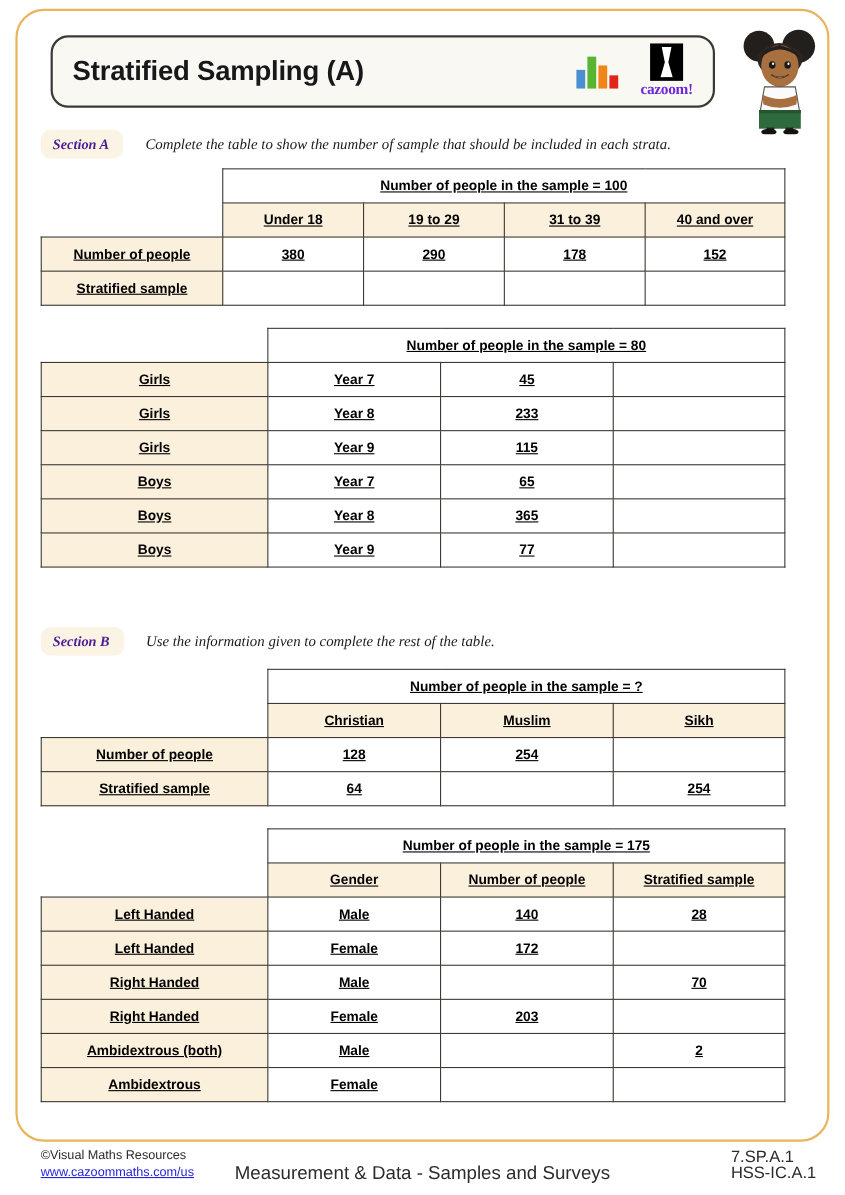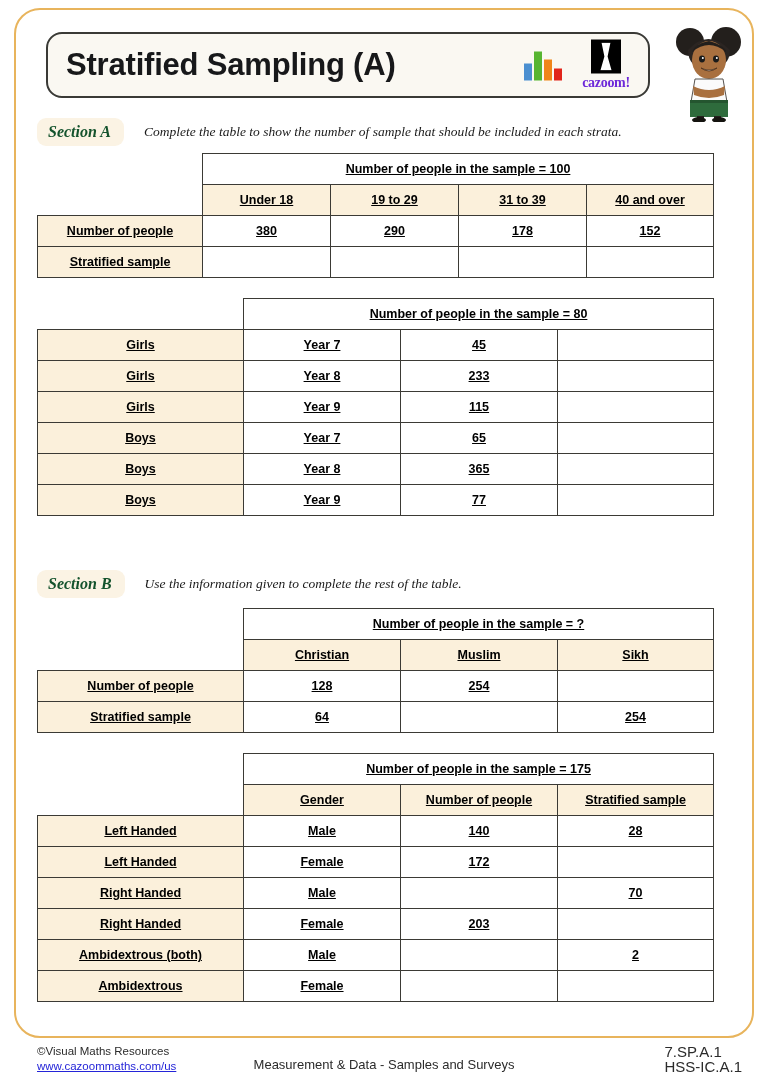--- a/index.html
+++ b/index.html
@@ -38,21 +38,21 @@
     height: 100%;
     border: 2px solid #3a3a36;
     border-radius: 16px;
     background: #FAF8F2;
     display: flex;
     align-items: center;
     padding: 0 18px;
     position: relative;
   }
   .title-text {
-    font-size: 31px;
+    font-size: 25px;
     font-weight: bold;
     color: #17181a;
     letter-spacing: -0.2px;
   }
 
   .brand-group {
     position: absolute;
     right: 14px;
     top: 50%;
     transform: translateY(-50%);
@@ -103,24 +103,24 @@
   
   .section-row {
     position: absolute;
     display: flex;
     align-items: center;
     gap: 20px;
     left: 37px;
   }
   .section-label {
     font-family: "Liberation Serif", serif;
-    font-size: 16px;
+    font-size: 13px;
     font-weight: bold;
     font-style: italic;
-    color: #14532d;
+    color: #4c1d95;
     background: #FBF3E4;
     border-radius: 9px;
     padding: 5px 13px 5px 11px;
     white-space: nowrap;
   }
   .section-instruction {
     font-family: "Liberation Serif", serif;
     font-size: 13.5px;
     font-style: italic;
     color: #1a1a1a;
@@ -162,21 +162,21 @@
     left: 0; top: 1044px;
     width: 768px;
     height: 42px;
     font-size: 11.5px;
     color: #2b2b2b;
   }
   .footer-left { position: absolute; left: 22px; top: 0; line-height: 15px; margin-left: 15px; }
   .footer-link { color: #2424D8; text-decoration: underline; display: block; }
   .footer-center {
     position: absolute; left: 0; top: 13px; width: 768px;
-    text-align: center; font-size: 13px; color: #2b2b2b;
+    text-align: center; font-size: 17px; color: #2b2b2b;
   }
   .footer-right {
     position: absolute; right: 26px; top: 0;
     text-align: left; line-height: 15px; font-size: 15px;
   }
 </style>
 </head>
 <body>
 
 <div class="page-frame"></div>

